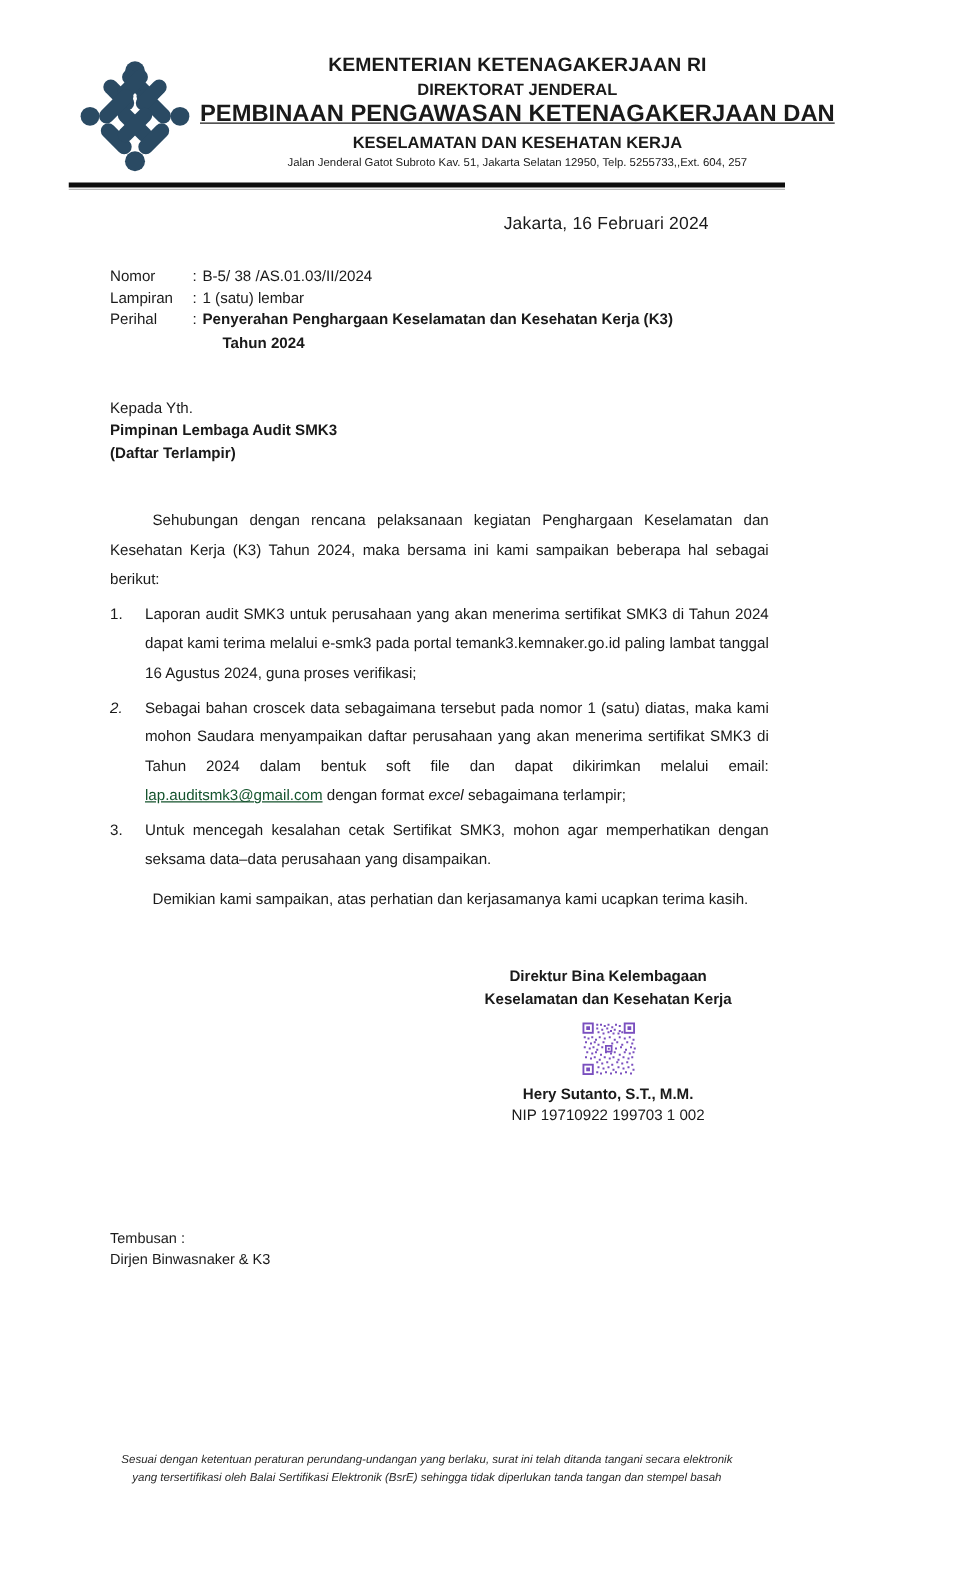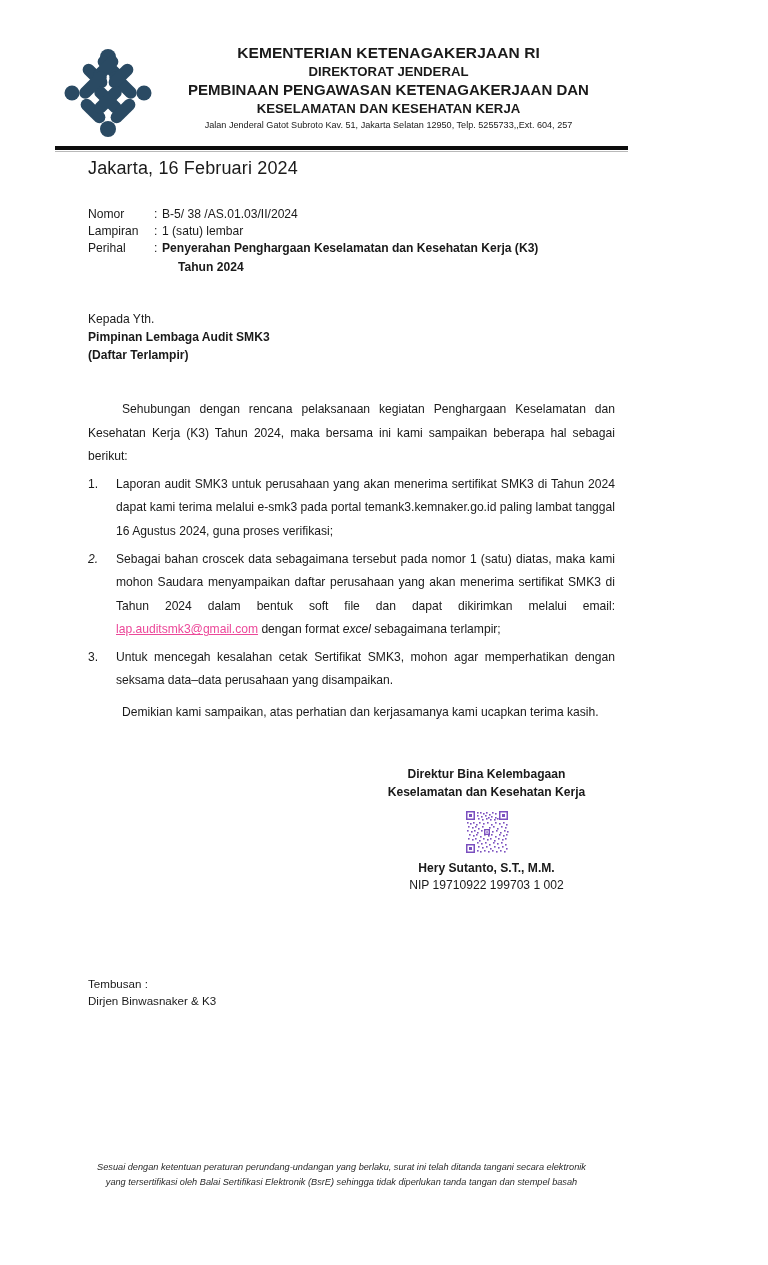--- a/index.html
+++ b/index.html
@@ -43,24 +43,25 @@
     letter-spacing: 0.1px;
     line-height: 1.22;
     white-space: nowrap;
   }
   .org-line2 {
     font-size: 13.2px;
     font-weight: bold;
     line-height: 1.3;
   }
   .org-line3 {
-    font-size: 15px;
+    font-size: 19px;
     font-weight: bold;
     line-height: 1.3;
     white-space: nowrap;
+    text-decoration: underline;
   }
   .org-line4 {
     font-size: 13.2px;
     font-weight: bold;
     line-height: 1.3;
   }
   .addr {
     font-size: 9.1px;
     line-height: 1.42;
     margin-top: 2px;
@@ -82,22 +83,23 @@
     margin-top: 1px;
   }
 
   
   .body-area {
     padding: 0 68px 0 88px;
     font-size: 12.1px;
   }
 
   .date-line {
-    font-size: 18px;
-    margin-top: 6px;
+    text-align: right;
+    font-size: 14px;
+    margin-top: 18px;
     padding-right: 48px;
     letter-spacing: 0.15px;
   }
 
   .meta {
     margin-top: 27px;
   }
   .meta-row {
     display: flex;
     line-height: 1.42;
@@ -153,21 +155,21 @@
     font-size: 12.1px;
   }
   .li-num.ital { font-style: italic; }
   .li-text {
     flex: 1 1 auto;
     text-align: justify;
     line-height: 1.95;
     font-size: 12.1px;
   }
   .li-text .email {
-    color: #ec4899;
+    color: #14532d;
     text-decoration: underline;
   }
   .li-text .it { font-style: italic; }
 
   .closing {
     margin-top: 8px;
     text-indent: 34px;
     line-height: 1.95;
     font-size: 12.1px;
   }

